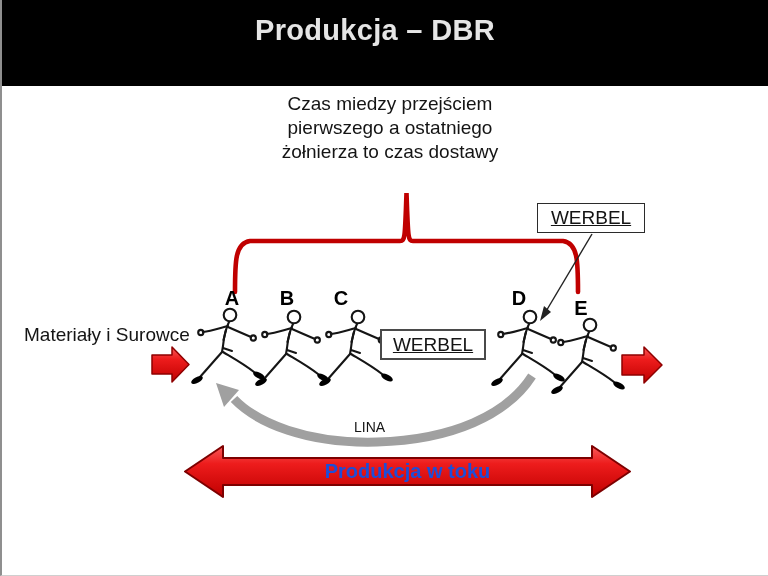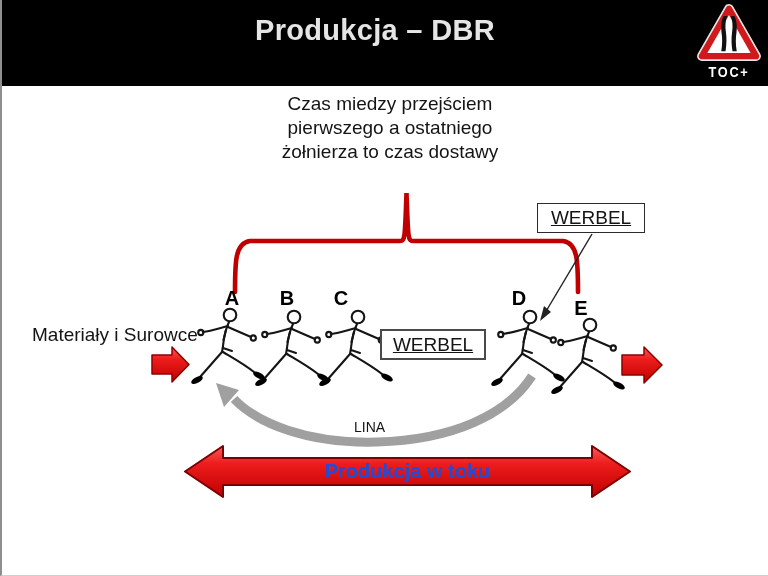--- a/index.html
+++ b/index.html
@@ -23,52 +23,41 @@
     font-size:19px;line-height:24px;color:#141414;
   }
   .diagram-svg{position:absolute;top:0;left:0;}
   .label-box{
     position:absolute;background:#fff;display:flex;align-items:center;justify-content:center;
     font-size:19px;color:#141414;box-sizing:border-box;text-decoration:underline;
   }
   .werbel-box{left:535px;top:203px;width:108px;height:30px;border:1.6px solid #2b2b2b;}
   .buffor-box{left:378px;top:329px;width:106px;height:31px;border:2px solid #4a4a4a;}
   .side-label{position:absolute;font-size:19px;color:#141414;white-space:nowrap;}
-  .input-label{left:22px;top:324px;margin-left:8px;}
+  .input-label{left:22px;top:324px;}
   .output-label{left:617px;top:323px;}
   .station{
     position:absolute;top:287px;transform:translateX(-50%);
     font-size:20px;font-weight:bold;color:#000;
   }
   .station-a{left:230px;} .station-b{left:285px;} .station-c{left:339px;}
   .station-d{left:517px;} .station-e{left:579px;top:297px;}
   .lina-label{position:absolute;left:352px;top:419px;font-size:14px;color:#141414;}
   .wip-label{
     position:absolute;left:183px;top:460px;width:445px;text-align:center;
     font-size:20px;font-weight:bold;color:#1d4ed8;
   }
 </style>
 </head>
 <body>
 
 <div class="slide">
 
   <div class="header">
     <div class="title">Produkcja – DBR</div>
-    <div class="logo">
-      <span>
-        <svg width="66" height="58" viewBox="0 0 68 60">
-          <path d="M34 6 L6 55 L62 55 Z" fill="#ffffff" stroke="#ffffff" stroke-width="10" stroke-linejoin="round" opacity="0.9"></path>
-          <path d="M34 6 L6 55 L62 55 Z" fill="#ffffff" stroke="#D0191C" stroke-width="6.5" stroke-linejoin="round"></path>
-          <path d="M26 50 C27.2 43 27.2 36 26.2 30 C25.4 24 26.2 18 28.2 13.5 L32.2 13.5 C30.4 18 29.8 24 30.8 30 C31.8 37 31.4 44 30.4 50 Z" fill="#111"></path>
-          <path d="M42 50 C40.8 43 40.8 36 41.8 30 C42.6 24 41.8 18 39.8 13.5 L35.8 13.5 C37.6 18 38.2 24 37.2 30 C36.2 37 36.6 44 37.6 50 Z" fill="#111"></path>
-        </svg>
-      </span>
-      <div class="logo-brand">TOC+</div>
-    </div>
   </div>
 
   <div class="note">
     <div>Czas miedzy przejściem</div>
     <div>pierwszego a ostatniego</div>
     <div>żołnierza to czas dostawy</div>
   </div>
 
   <svg class="diagram-svg" width="768" height="576" viewBox="0 0 768 576">
     <defs>

